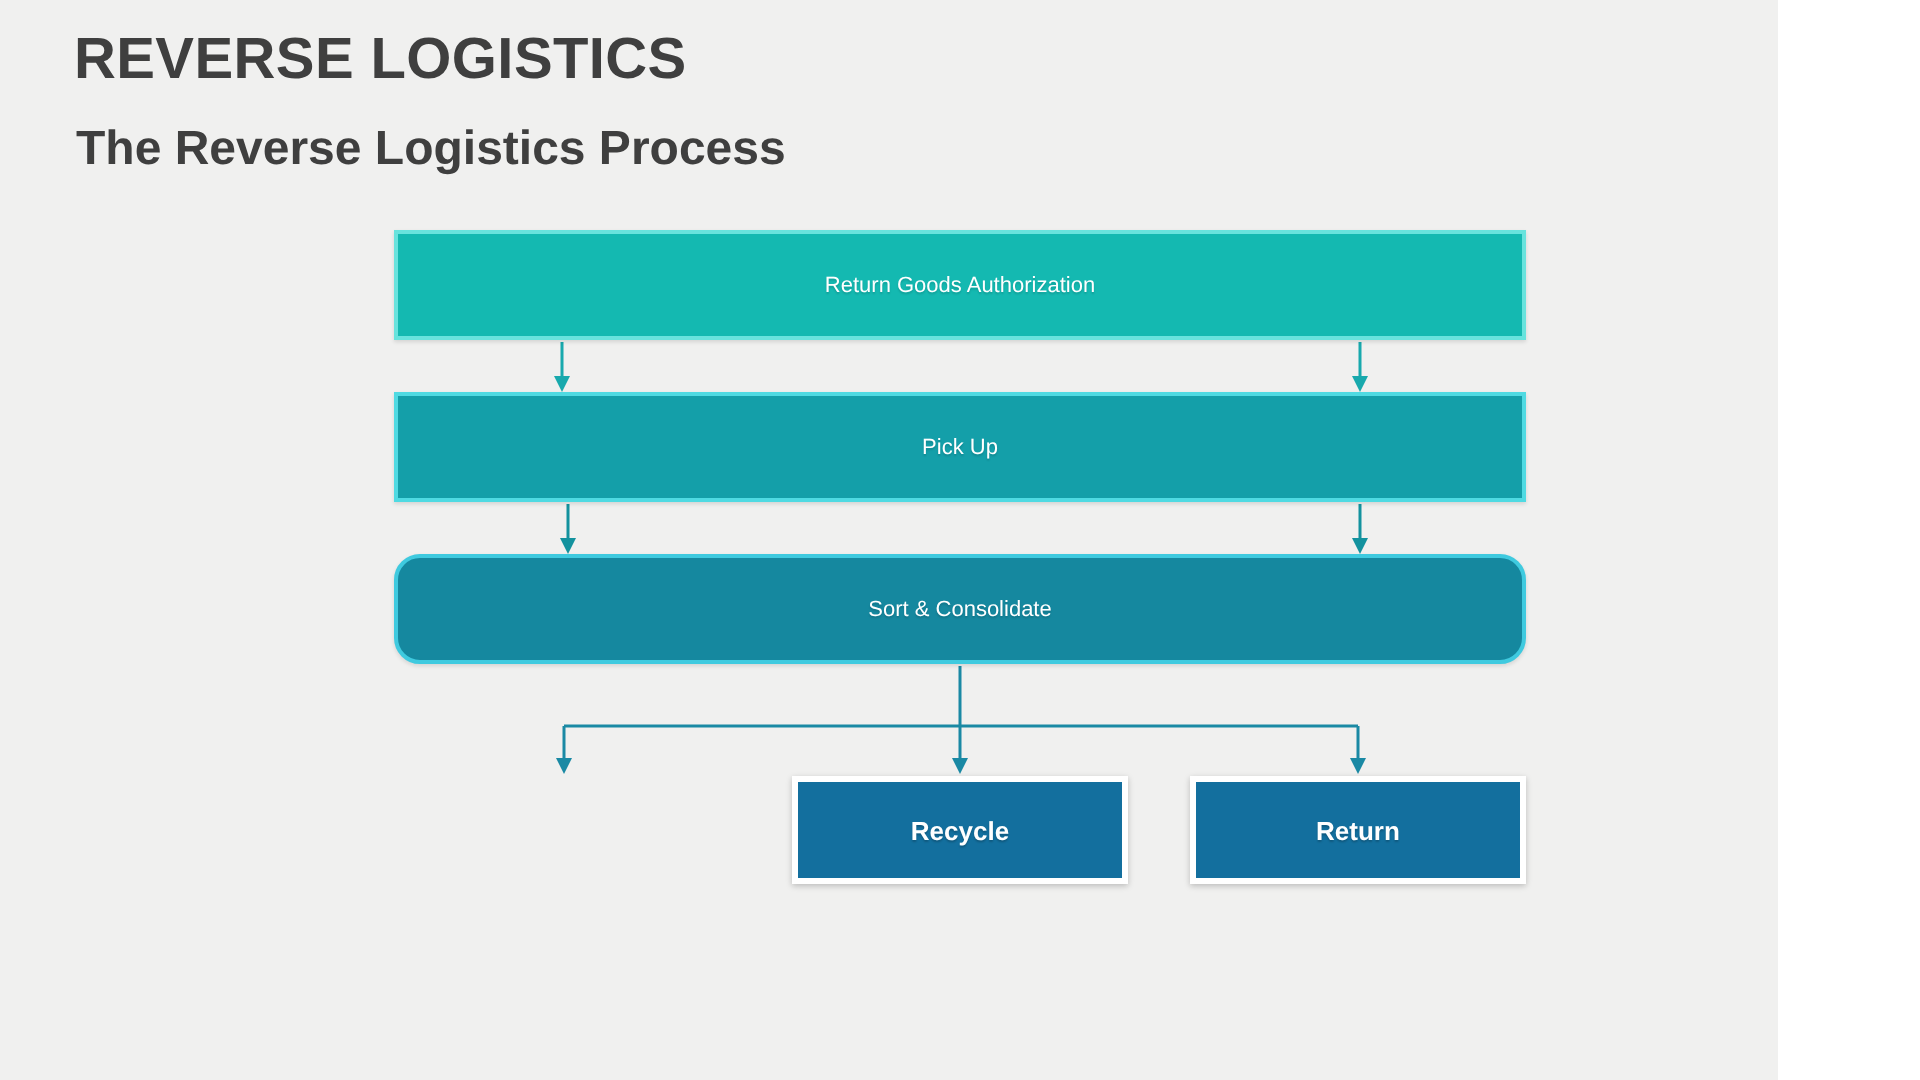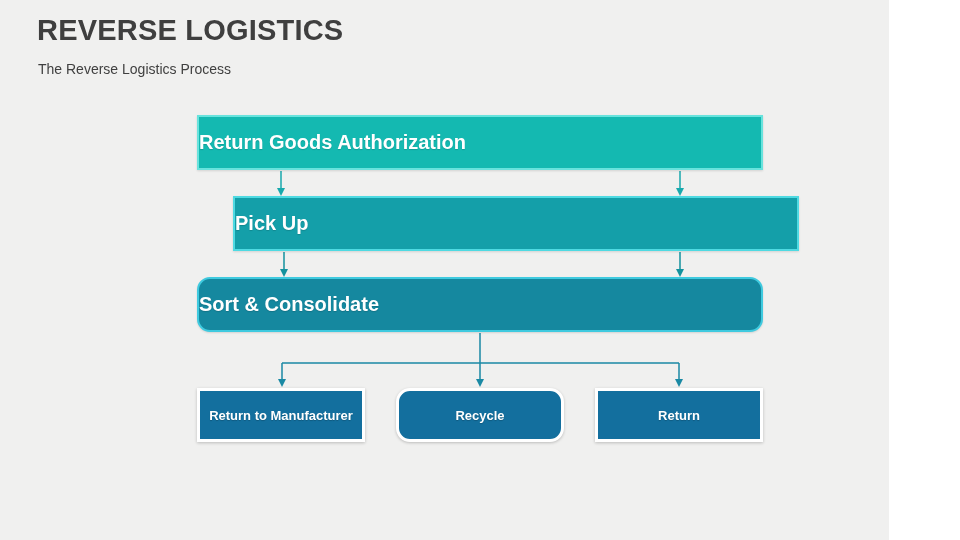--- a/index.html
+++ b/index.html
@@ -18,53 +18,53 @@
     left:37px;top:14px;
     margin:0;
     font-size:29px;
     font-weight:700;
     letter-spacing:0.2px;
     color:#3f3f3f;
   }
   .slide-subtitle{
     position:absolute;
     left:38px;top:61px;
-    font-size:14px;
-    font-weight:400;
+    font-size:24px;
+    font-weight:700;
     color:#3f3f3f;
   }
   .level-box{
     position:absolute;
     left:197px;
     width:562px;height:51px;
     border:2px solid transparent;
-    display:flex;align-items:center;
+    display:flex;align-items:center;justify-content:center;
     color:#ffffff;
-    font-size:20px;
-    font-weight:700;
+    font-size:11px;
+    font-weight:400;
     text-shadow:0 1px 1px rgba(0,0,0,0.15);
     box-shadow:0 1px 2px rgba(0,0,0,0.12);
   }
   .level-1{top:115px;}
   .level-2{top:196px;}
   .level-3{top:277px;border-radius:13px;}
   .outcome-box{
     position:absolute;
     top:388px;
     width:162px;height:48px;
     border:3px solid #ffffff;
     display:flex;align-items:center;justify-content:center;
     color:#ffffff;
     font-size:13px;
     font-weight:700;
     text-shadow:0 1px 1px rgba(0,0,0,0.2);
     box-shadow:0 1px 3px rgba(0,0,0,0.22);
   }
   .outcome-1{left:197px;}
-  .outcome-2{left:396px;border-radius:14px;}
+  .outcome-2{left:396px;}
   .outcome-3{left:595px;}
   .connectors{
     position:absolute;
     left:0;top:0;
     width:960px;height:540px;
     pointer-events:none;
   }
   .connectors line{stroke-width:1.5;}
 </style>
 </head>
@@ -94,31 +94,28 @@
     <line x1="480" y1="363" x2="480" y2="380" stroke="#1a89a4"></line>
     <polygon points="476,379 484,379 480,387" fill="#1a89a4"></polygon>
     <line x1="679" y1="363" x2="679" y2="380" stroke="#1a89a4"></line>
     <polygon points="675,379 683,379 679,387" fill="#1a89a4"></polygon>
   </svg>
 
   <div class="level-box level-1" style="background-color: rgb(20, 185, 177); border-color: rgb(104, 227, 221);">
     <span>Return Goods Authorization</span>
   </div>
 
-  <div class="level-box level-2" style="background-color: rgb(20, 159, 169); border-color: rgb(79, 218, 226); margin-left: 36px;">
+  <div class="level-box level-2" style="background-color: rgb(20, 159, 169); border-color: rgb(79, 218, 226);">
     <span>Pick Up</span>
   </div>
 
   <div class="level-box level-3" style="background-color: rgb(21, 136, 159); border-color: rgb(63, 202, 223);">
     <span>Sort &amp; Consolidate</span>
   </div>
 
-  <div class="outcome-box outcome-1" style="background-color: rgb(19, 111, 158); border-color: rgb(255, 255, 255);">
-    <span>Return to Manufacturer</span>
-  </div>
 
   <div class="outcome-box outcome-2" style="background-color: rgb(19, 111, 158); border-color: rgb(255, 255, 255);">
     <span>Recycle</span>
   </div>
 
   <div class="outcome-box outcome-3" style="background-color: rgb(19, 111, 158); border-color: rgb(255, 255, 255);">
     <span>Return</span>
   </div>
 
 </div>

